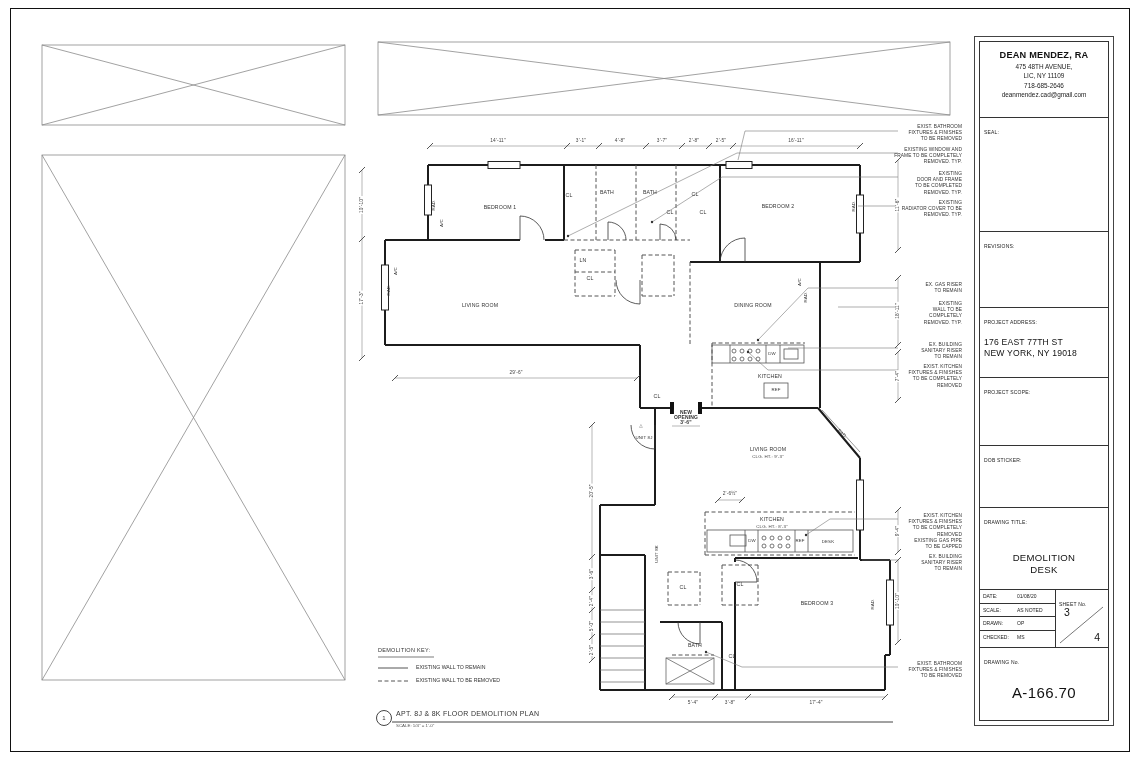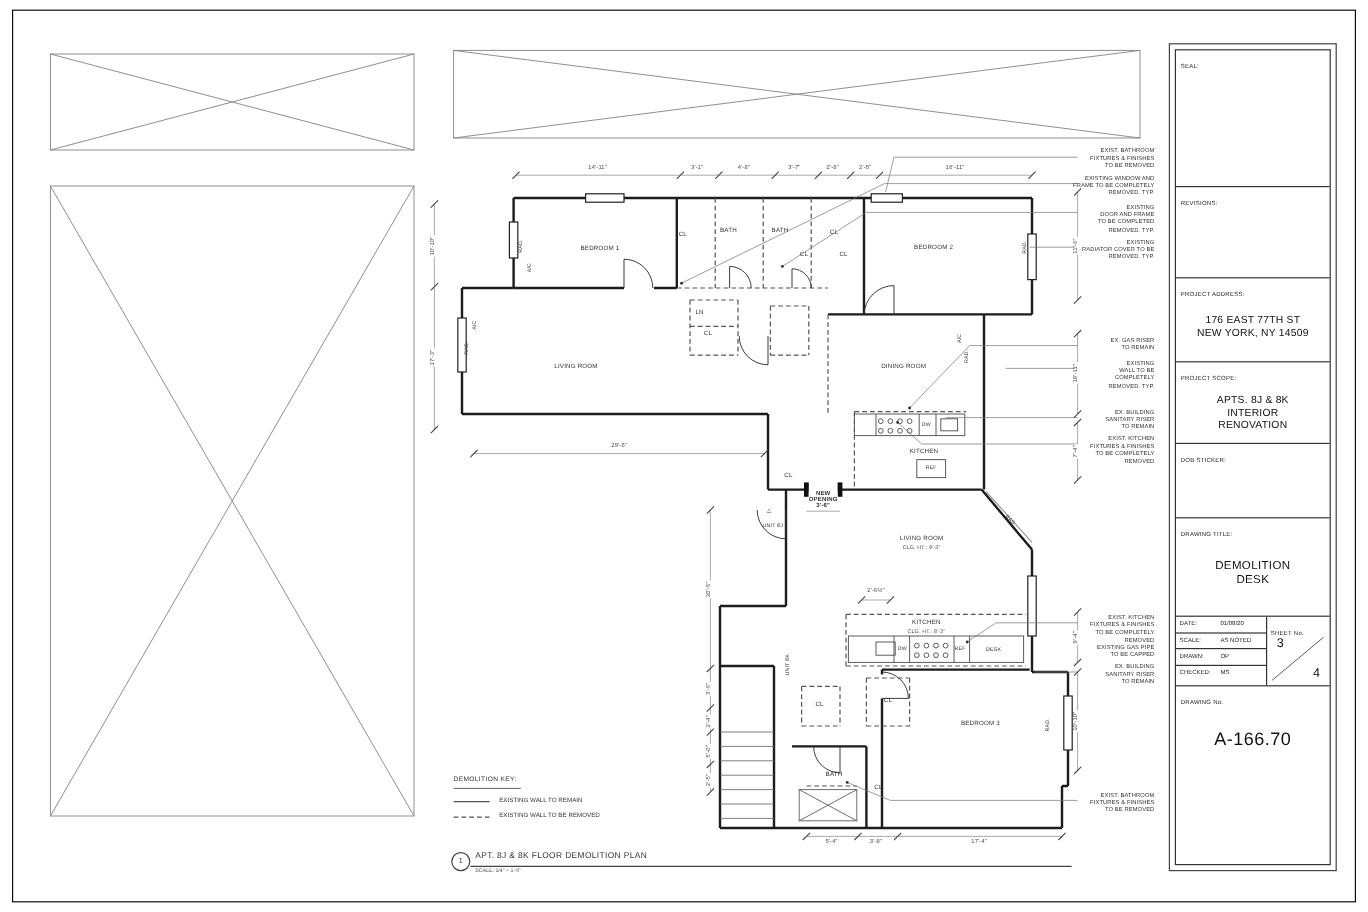--- a/index.html
+++ b/index.html
@@ -20,21 +20,21 @@
          line-height:1.3;color:#333;white-space:pre-line;letter-spacing:.1px;}
   .lt{position:absolute;font-size:5.2px;color:#333;white-space:nowrap;line-height:1;}
   
   #tb-outer{position:absolute;left:974px;top:36px;width:138px;height:688px;border:1px solid #444;background:#fff;}
   #tb{position:absolute;left:979px;top:41px;width:128px;height:678px;border:1px solid #333;background:#fff;}
   .tb-sec{position:relative;border-bottom:1px solid #333;box-sizing:border-box;padding:2px 4px;}
   .tb-label{font-size:5px;color:#222;letter-spacing:.2px;}
   .tb-arch{text-align:center;}
   .tb-arch .nm{font-size:9.2px;font-weight:bold;letter-spacing:.2px;margin-top:6px;color:#111;}
   .tb-arch .ln{font-size:6.4px;margin-top:2.5px;color:#222;}
-  .tb-val-lg{font-size:8.6px;text-align:center;color:#111;letter-spacing:.2px;line-height:1.25;}
+  .tb-val-lg{font-size:8.6px;text-align:left;color:#111;letter-spacing:.2px;line-height:1.25;}
   .tb-title{font-size:9.6px;text-align:center;color:#111;letter-spacing:.3px;line-height:1.3;}
   .tb-row{display:flex;border-bottom:1px solid #333;height:13.5px;align-items:center;padding:0 3px;box-sizing:border-box;}
   .tb-row .k{font-size:5px;width:34px;color:#222;}
   .tb-row .v{font-size:5px;color:#222;}
   .tb-dno{font-size:15px;text-align:center;color:#111;letter-spacing:.4px;}
   .sheetno{font-size:10.5px;color:#111;}
 </style>
 </head>
 <body>
 
@@ -317,47 +317,49 @@
   <div class="lt" style="left:378px;top:648px;font-size:5.5px;letter-spacing:.3px">DEMOLITION KEY:</div>
   <div class="lt tiny" style="left:416px;top:665px">EXISTING WALL TO REMAIN</div>
   <div class="lt tiny" style="left:416px;top:678px">EXISTING WALL TO BE REMOVED</div>
 
   <div class="t" style="left:384px;top:718px;font-size:6px">1</div>
   <div class="lt" style="left:396px;top:710px;font-size:7px;letter-spacing:.3px">APT. 8J &amp; 8K FLOOR DEMOLITION PLAN</div>
   <div class="lt" style="left:396px;top:724px;font-size:4.4px;color:#555">SCALE: 1/4" = 1'-0"</div>
 
   <div id="tb-outer"></div>
   <div id="tb">
+    <div class="tb-sec tb-arch" style="height:76px">
+      <div class="nm">DEAN MENDEZ, RA</div>
+      <div class="ln">475 48TH AVENUE,</div>
+      <div class="ln">LIC, NY 11109</div>
+      <div class="ln">718-685-2646</div>
+      <div class="ln">deanmendez.cad@gmail.com</div>
+    </div>
     <div class="tb-sec" style="height:114px">
       <span class="tb-label">SEAL:</span>
     </div>
     <div class="tb-sec" style="height:76px">
       <span class="tb-label">REVISIONS:</span>
     </div>
     <div class="tb-sec" style="height:70px">
       <span class="tb-label">PROJECT ADDRESS:</span>
       <div class="tb-val-lg" style="margin-top:9px">
         <div>176 EAST 77TH ST</div>
-        <div>NEW YORK, NY 14509</div>
+        <div>NEW YORK, NY 19018</div>
       </div>
     </div>
     <div class="tb-sec" style="height:68px">
       <span class="tb-label">PROJECT SCOPE:</span>
-      <div class="tb-val-lg" style="margin-top:6px">
-        <div>APTS. 8J &amp; 8K</div>
-        <div>INTERIOR</div>
-        <div>RENOVATION</div>
-      </div>
     </div>
     <div class="tb-sec" style="height:62px">
       <span class="tb-label">DOB STICKER:</span>
     </div>
     <div class="tb-sec" style="height:82px">
       <span class="tb-label">DRAWING TITLE:</span>
-      <div class="tb-title" style="margin-top:14px">
+      <div class="tb-title" style="margin-top:24px">
         <div>DEMOLITION</div>
         <div>DESK</div>
       </div>
     </div>
     <div style="display:flex;height:58px;border-bottom:1px solid #333;box-sizing:border-box">
       <div style="width:76px;border-right:1px solid #333;box-sizing:border-box">
         <div class="tb-row">
           <span class="k">DATE:</span>
           <span class="v">01/08/20</span>
         </div>

